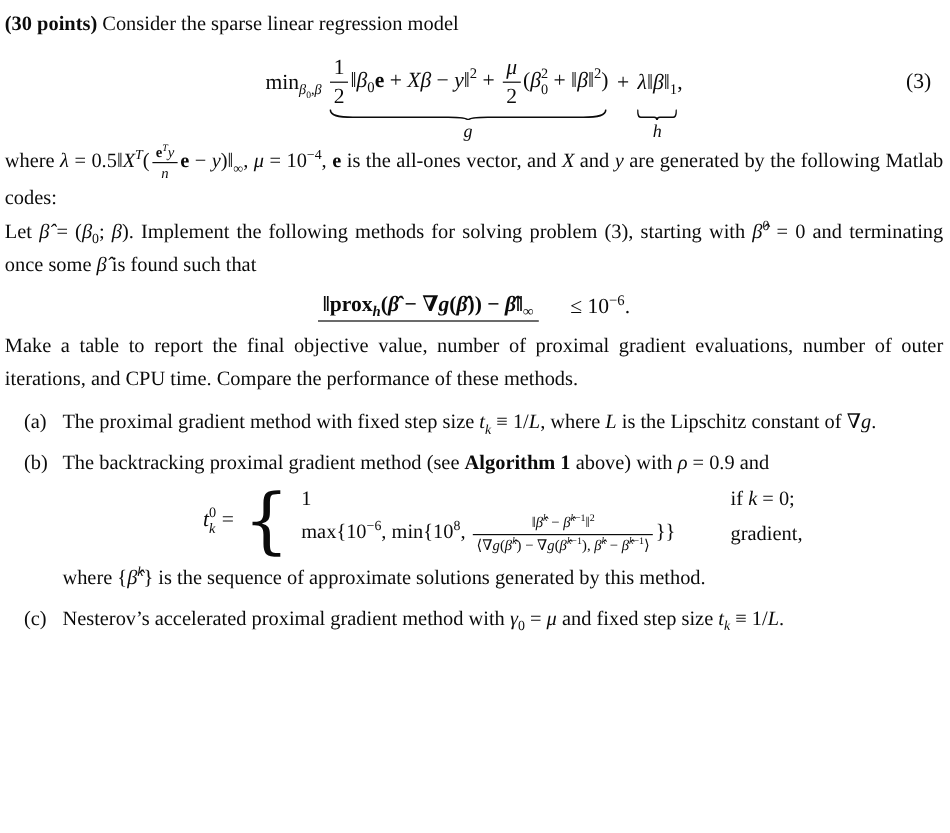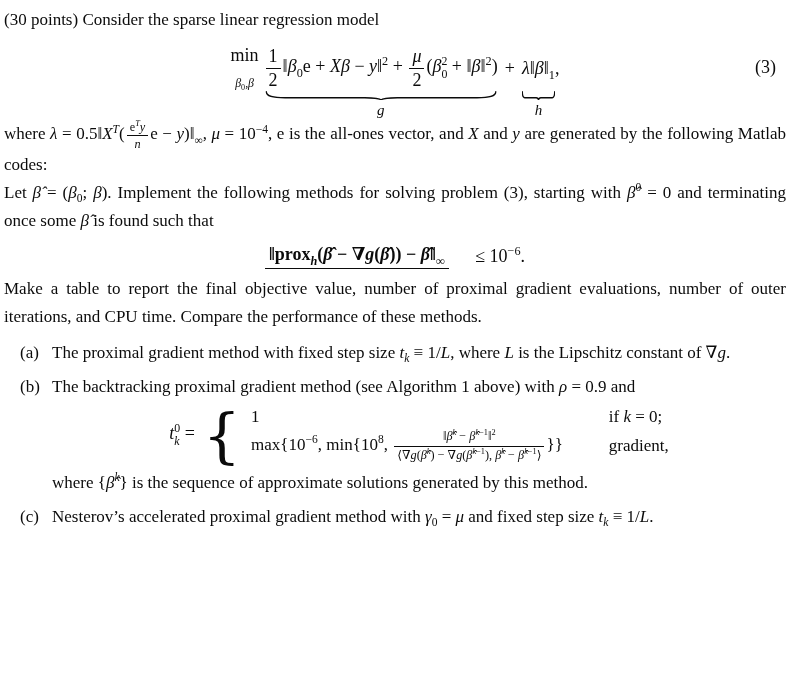--- a/index.html
+++ b/index.html
@@ -6,35 +6,35 @@
   html, body { margin: 0; padding: 0; }
   body {
     width: 792px; height: 694px; overflow: hidden;
     background: #ffffff; color: #0b0b0b;
     font-family: "Liberation Serif", "DejaVu Serif", serif;
     font-size: 17px;
   }
   .page { padding: 6px 6px 0 4px; }
   .para { margin: 0; text-align: justify; line-height: 28px; }
   i { font-style: italic; }
-  b { font-weight: normal; }
+  b { font-weight: bold; }
   sup, sub { font-size: 68%; line-height: 0; }
 
   
   .frac { display: inline-block; vertical-align: middle; text-align: center; line-height: 1.15; margin: 0 2px; }
   .frac .num { display: block; border-bottom: 1.2px solid currentColor; padding: 0 3px 1px; }
   .frac .den { display: block; padding: 1px 3px 0; }
   .sfrac { font-size: 72%; }
   .cfrac { font-size: 72%; line-height: 1.25; }
 
   
   .ss { display: inline-flex; flex-direction: column; align-items: flex-start; vertical-align: middle; font-size: 66%; line-height: 1.1; }
 
   
-  .limop { display: inline-flex; flex-direction: column; align-items: center; line-height: 1.05; margin-right: 5px; }
+  .limop { display: inline-flex; flex-direction: row; align-items: center; line-height: 1.05; margin-right: 5px; }
   .limop .lim { font-size: 66%; margin-top: 12px; }
 
   
   .eqwrap { position: relative; margin: 8px 0 26px; }
   .eqmain { display: flex; align-items: center; justify-content: center; height: 52px; font-size: 18px; }
   .braced { position: relative; height: 52px; display: inline-flex; align-items: center; }
   .braced .brace { position: absolute; left: 0; top: 49px; width: 100%; height: 9px; }
   .braced .blabel { position: absolute; left: 0; right: 0; top: 60px; text-align: center; font-style: italic; font-size: 15px; }
   .plus { margin: 0 7px; }
   .eqnum { position: absolute; right: 10px; top: 15px; font-size: 18px; }

